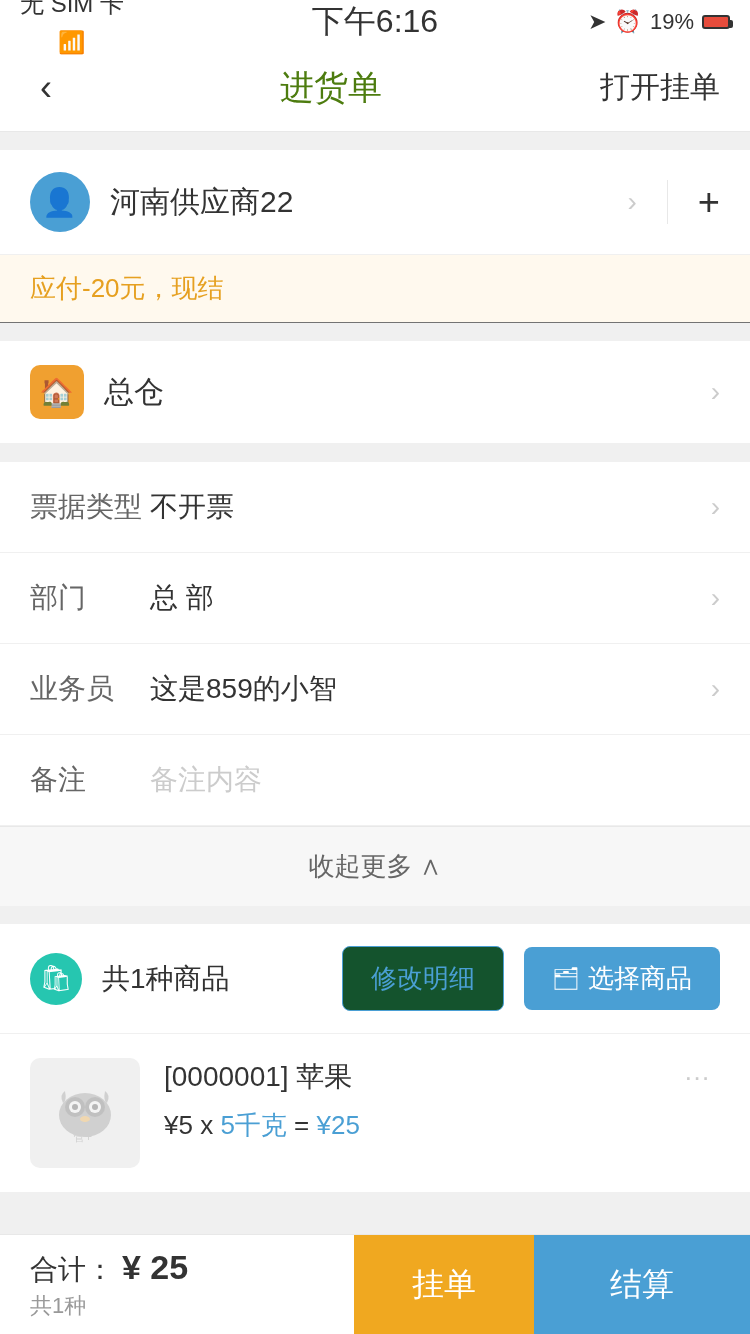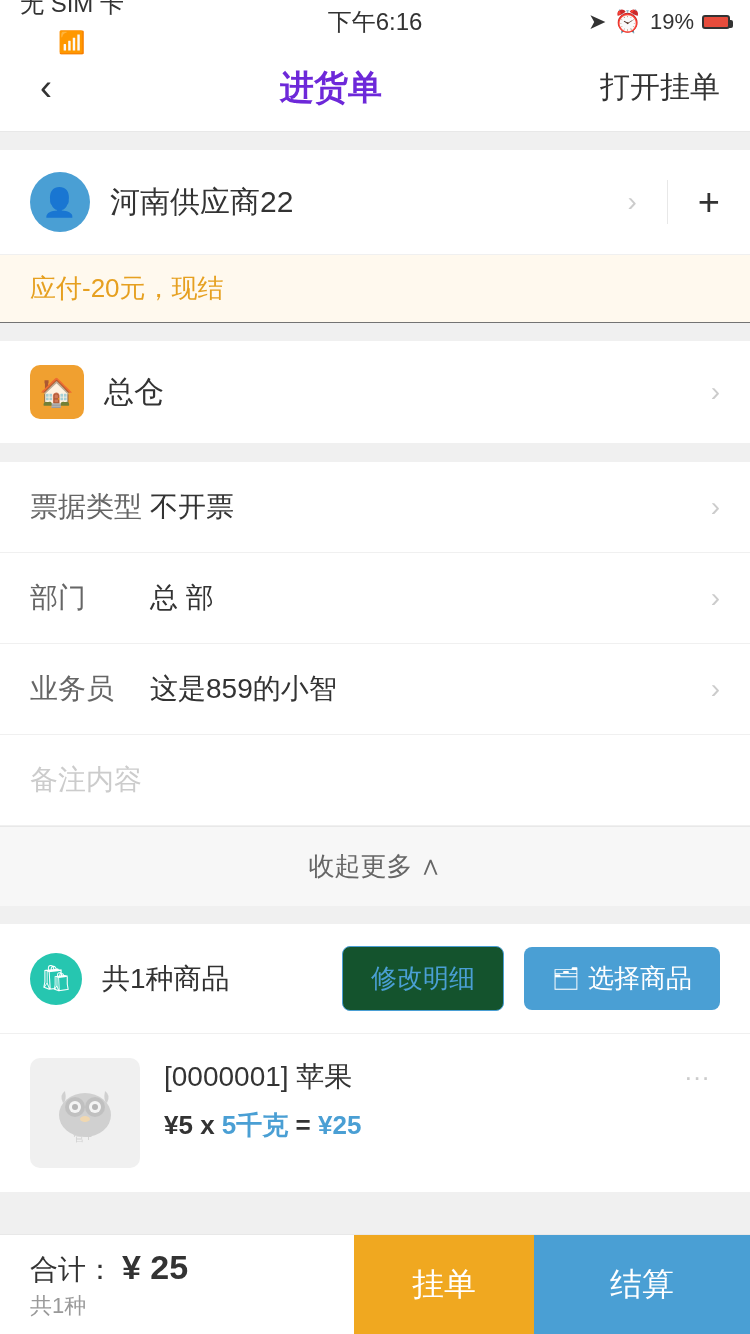--- a/index.html
+++ b/index.html
@@ -24,21 +24,21 @@
       font-size: 24px;
       color: #333;
     }
     .status-left {
       display: flex;
       align-items: center;
       gap: 10px;
       flex-direction: column;
     }
     .status-center {
-      font-size: 24px;
+      font-size: 32px;
       font-weight: 500;
       position: absolute;
       left: 50%;
       transform: translateX(-50%);
     }
     .status-right {
       display: flex;
       align-items: center;
       gap: 8px;
       font-size: 22px;
@@ -56,22 +56,22 @@
       border-bottom: 1px solid #e8e8e8;
     }
     .nav-back {
       font-size: 36px;
       color: #333;
       cursor: pointer;
       padding: 10px;
     }
     .nav-title {
       font-size: 34px;
-      font-weight: 700;
-      color: #6d28d9;
+      font-weight: 400;
+      color: #4d7c0f;
     }
     .nav-action {
       font-size: 30px;
       color: #333;
       cursor: pointer;
     }
 
     
     .section-gap {
       height: 18px;
@@ -279,21 +279,20 @@
       flex: 1;
     }
     .product-name {
       font-size: 28px;
       color: #333;
       margin-bottom: 12px;
     }
     .product-price {
       font-size: 26px;
       color: #333;
-      font-weight: bold;
     }
     .product-price .blue {
       color: #4a9fd4;
     }
     .product-price .total {
       color: #4a9fd4;
     }
     .product-more {
       color: #ccc;
       font-size: 26px;
@@ -415,20 +414,21 @@
     <span class="row-arrow">›</span>
   </div>
 
   <div class="form-row">
     <span class="form-label">业务员</span>
     <span class="form-value">这是859的小智</span>
     <span class="row-arrow">›</span>
   </div>
 
   <div class="form-row">
+    <span class="form-label">备注</span>
     <span class="form-value placeholder">备注内容</span>
   </div>
 
   <div class="collapse-row">收起更多 ∧</div>
 </div>
 
 <div class="section-gap"></div>
 
 <div class="card">
   <div class="products-header">

